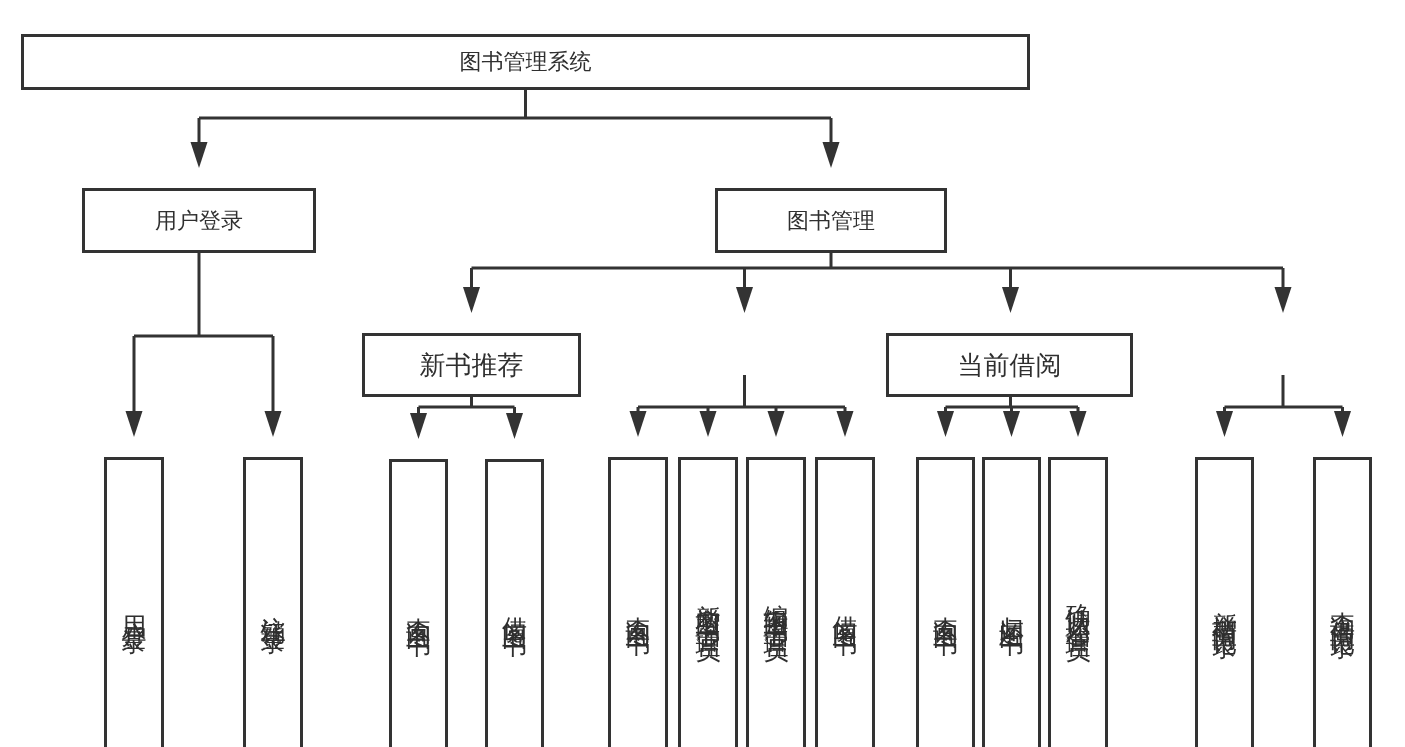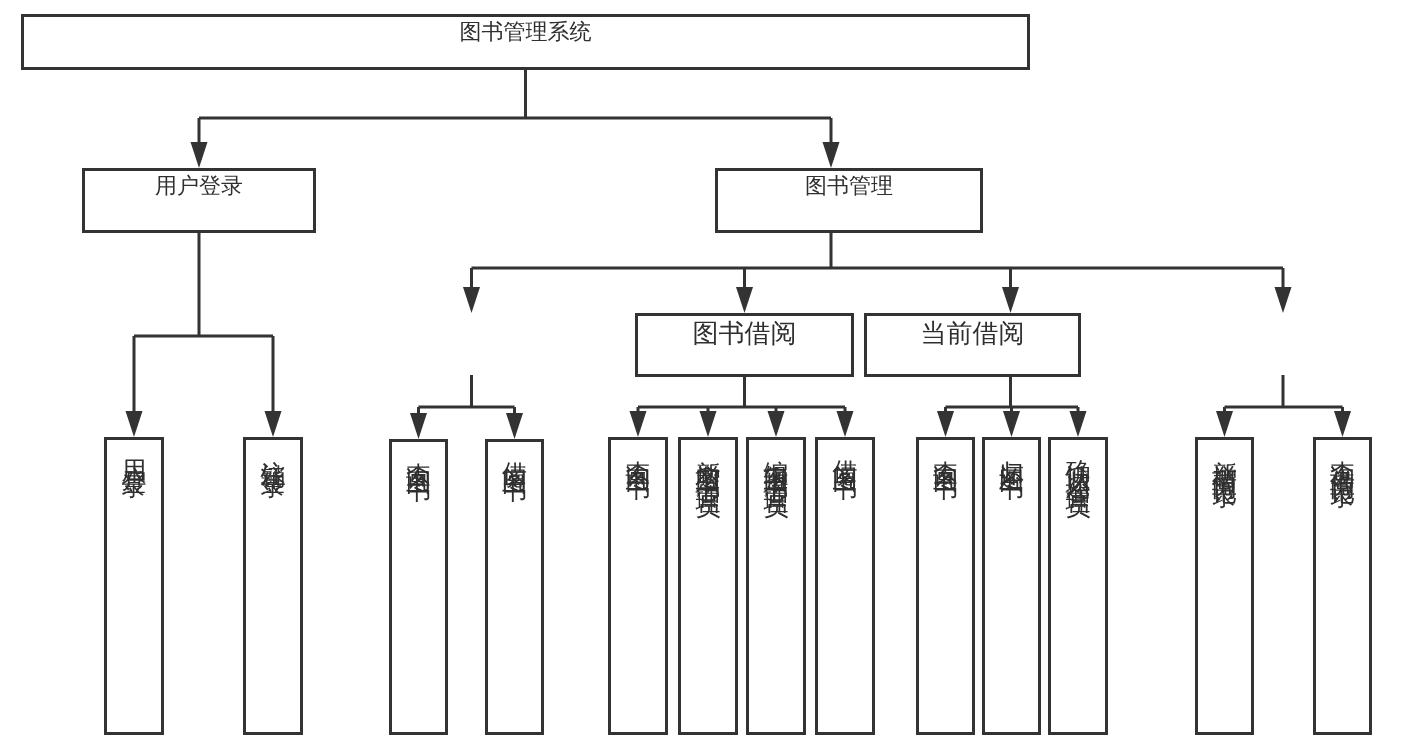--- a/index.html
+++ b/index.html
@@ -21,22 +21,23 @@
     position:absolute;left:0;top:0;width:1405px;height:747px;
     pointer-events:none;
   }
   .wires path{stroke:var(--line);stroke-width:3;fill:none;}
   .wires polygon{fill:var(--line);stroke:none;}
   .node{
     position:absolute;
     box-sizing:border-box;
     border:3px solid var(--line);
     background:var(--box-background);
-    display:flex;justify-content:center;
+    display:flex;align-items:center;justify-content:center;
     color:var(--text);
+    margin-top:20px;
   }
   .hbox span{white-space:nowrap;}
   .fs22{font-size:22px;}
   .fs26{font-size:26px;}
   .vtext{
     writing-mode:vertical-rl;
     text-orientation:mixed;
     font-size:25px;
     letter-spacing:5px;
     line-height:1;
@@ -95,28 +96,28 @@
     <polygon points="1334,411 1351,411 1342.5,437"></polygon>
   </svg>
 
   <div class="node hbox fs22" style="left:21px;top:14px;width:1009px;height:56px;">
     <span>图书管理系统</span>
   </div>
 
   <div class="node hbox fs22" style="left:82px;top:168px;width:234px;height:65px;">
     <span>用户登录</span>
   </div>
-  <div class="node hbox fs22" style="left:715px;top:168px;width:268px;height:65px;">
+  <div class="node hbox fs22" style="left:715px;top:168px;width:232px;height:65px;">
     <span>图书管理</span>
   </div>
 
-  <div class="node hbox fs26" style="left:635px;top:313px;width:219px;height:64px;">
-    <span>图书借阅</span>
+  <div class="node hbox fs26" style="left:362px;top:313px;width:219px;height:64px;">
+    <span>新书推荐</span>
   </div>
-  <div class="node hbox fs26" style="left:864px;top:313px;width:217px;height:64px;font-family:Liberation Mono, monospace;">
+  <div class="node hbox fs26" style="left:886px;top:313px;width:247px;height:64px;font-family:Liberation Mono, monospace;">
     <span>当前借阅</span>
   </div>
 
   <div class="node vbox" style="left:104px;top:437px;width:60px;height:298px;">
     <span class="vtext">用户登录</span>
   </div>
   <div class="node vbox" style="left:243px;top:437px;width:60px;height:298px;">
     <span class="vtext">注销登录</span>
   </div>
 

